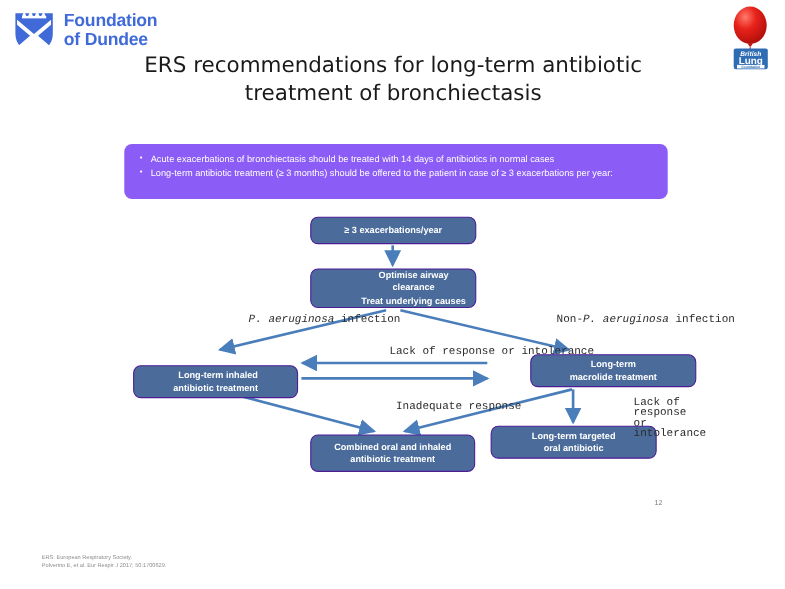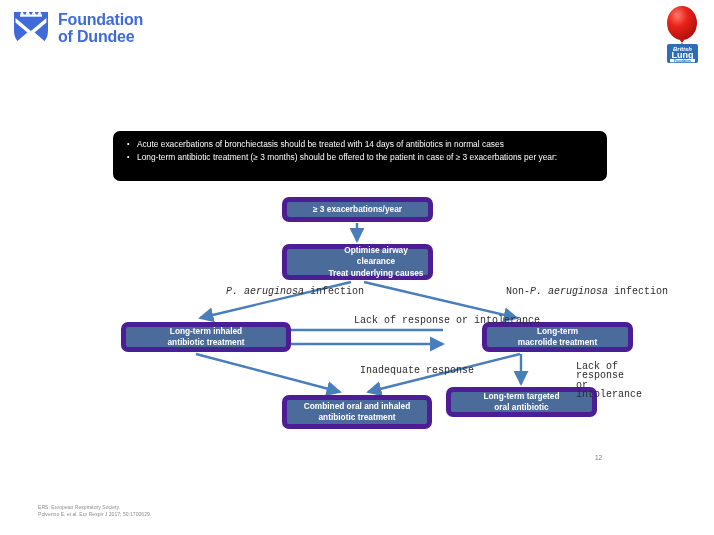--- a/index.html
+++ b/index.html
@@ -67,21 +67,21 @@
     font-weight: normal;
   }
 
   
   #callout {
     position: absolute;
     left: 113px;
     top: 131px;
     width: 494px;
     height: 50px;
-    background: #000000;
+    background: #8b5cf6;
     border-radius: 7px;
     padding: 7px 10px 0 10px;
     box-sizing: border-box;
   }
   #callout ul {
     margin: 0;
     padding: 0 0 0 14px;
     list-style: none;
   }
   #callout li {
@@ -98,39 +98,39 @@
     left: -10px;
     top: 0;
     font-size: 7px;
     color: #ffffff;
   }
 
   
   .fbox {
     position: absolute;
     background: #4b6c9b;
-    border: 5px solid #4c1d95;
+    border: 1px solid #4c1d95;
     border-radius: 7px;
     color: #ffffff;
     font-size: 8.3px;
     font-weight: bold;
     line-height: 11.5px;
     text-align: center;
     display: flex;
     align-items: center;
     justify-content: center;
     box-sizing: border-box;
     padding: 2px 4px;
     z-index: 3;
   }
   .fbox span { display: block; }
 
   #box-exac      { left: 282px; top: 197px; width: 151px; height: 25px; }
   #box-optimise  { left: 282px; top: 244px; width: 151px; height: 36px; padding-left: 41px; }
-  #box-inhaled   { left: 121px; top: 322px; width: 170px; height: 30px; }
+  #box-inhaled   { left: 121px; top: 332px; width: 150px; height: 30px; text-align: right; }
   #box-macrolide { left: 446px; top: 322px; width: 151px; height: 30px; margin-left: 36px; }
   #box-combined  { left: 282px; top: 395px; width: 150px; height: 34px; }
   #box-targeted  { left: 446px; top: 387px; width: 151px; height: 30px; }
 
   
   .elabel {
     position: absolute;
     font-size: 10px;
     line-height: 9.4px;
     color: #2b2b2b;
@@ -215,20 +215,21 @@
       <g>
         <rect x="8" y="41" width="31" height="19" rx="2" fill="#2E6DB4"></rect>
         <text x="23.5" y="47.5" font-family="Liberation Sans, sans-serif" font-size="6" font-style="italic" font-weight="bold" fill="#ffffff" text-anchor="middle">British</text>
         <text x="23.5" y="55" font-family="Liberation Sans, sans-serif" font-size="9" font-weight="bold" fill="#ffffff" text-anchor="middle">Lung</text>
         <rect x="11" y="56" width="25" height="3.2" fill="#ffffff"></rect>
         <text x="23.5" y="58.9" font-family="Liberation Sans, sans-serif" font-size="3.1" font-weight="bold" fill="#2E6DB4" text-anchor="middle">Foundation</text>
       </g>
     </svg>
   </div>
 
+  <div id="slide-title">ERS recommendations for long-term antibiotic treatment of bronchiectasis</div>
 
   <div id="callout">
     <ul>
       <li>Acute exacerbations of bronchiectasis should be treated with 14 days of antibiotics in normal cases</li>
       <li>Long-term antibiotic treatment (≥ 3 months) should be offered to the patient in case of ≥ 3 exacerbations per year:</li>
     </ul>
   </div>
 
   <svg id="connectors" viewBox="0 0 714 535">
     <defs>

